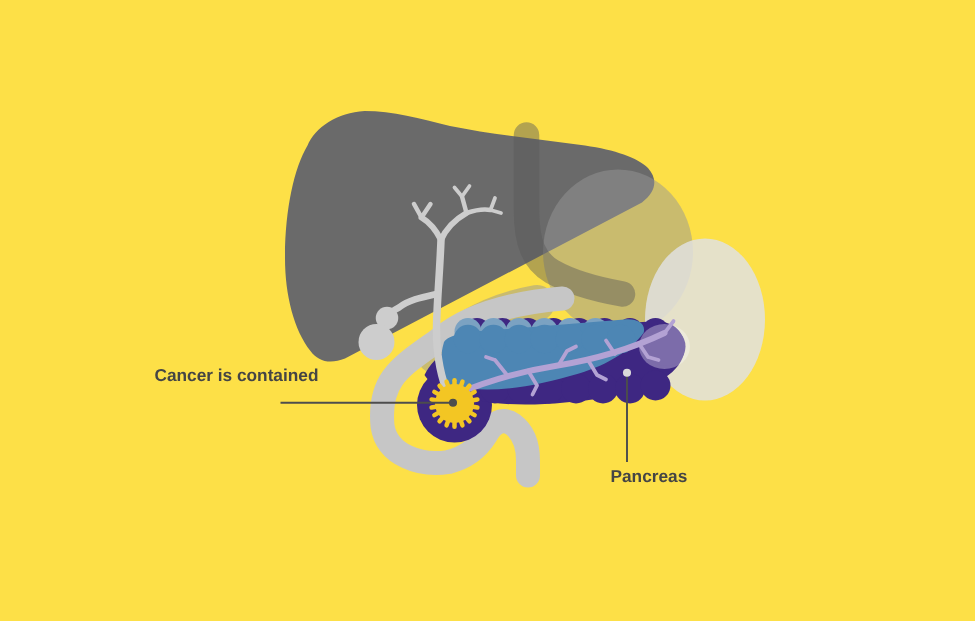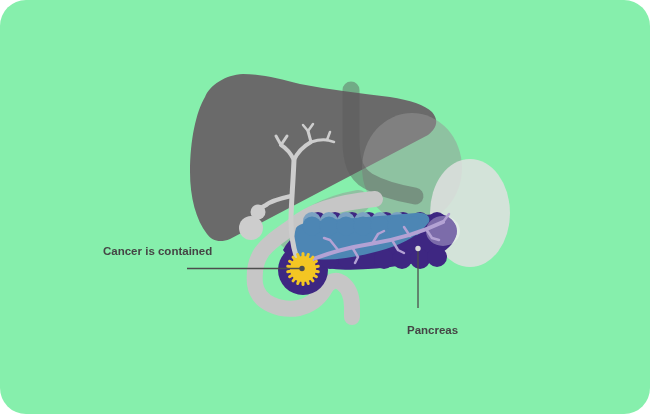--- a/index.html
+++ b/index.html
@@ -1,34 +1,33 @@
 <!DOCTYPE html>
 <html><head>
 <meta charset="utf-8">
 <style>
   html,body{margin:0;padding:0;background:#ffffff;}
   .canvas{
     position:relative;
     width:650px;height:414px;
-    background:#86efac;
+    background:#fde047;
     font-family:"Liberation Sans", sans-serif;
     overflow:hidden;
-    border-radius:26px;
   }
   svg{position:absolute;left:0;top:0;}
   .label{
     position:absolute;
     font-size:11.5px;
     font-weight:bold;
     color:#454545;
     line-height:15px;
     white-space:nowrap;
   }
   .label-tumor{left:103px;top:244px;}
-  .label-pancreas{left:407px;top:323px;}
+  .label-pancreas{left:407px;top:311px;}
 </style>
 </head>
 <body>
 
 <div class="canvas">
 
 <svg width="650" height="414" viewBox="0 0 650 414">
 
   <g fill="#6a6a6a">
     <path d="M 205,97 C 210,85 225,75 243,74 C 262,74 280,79 300,84

